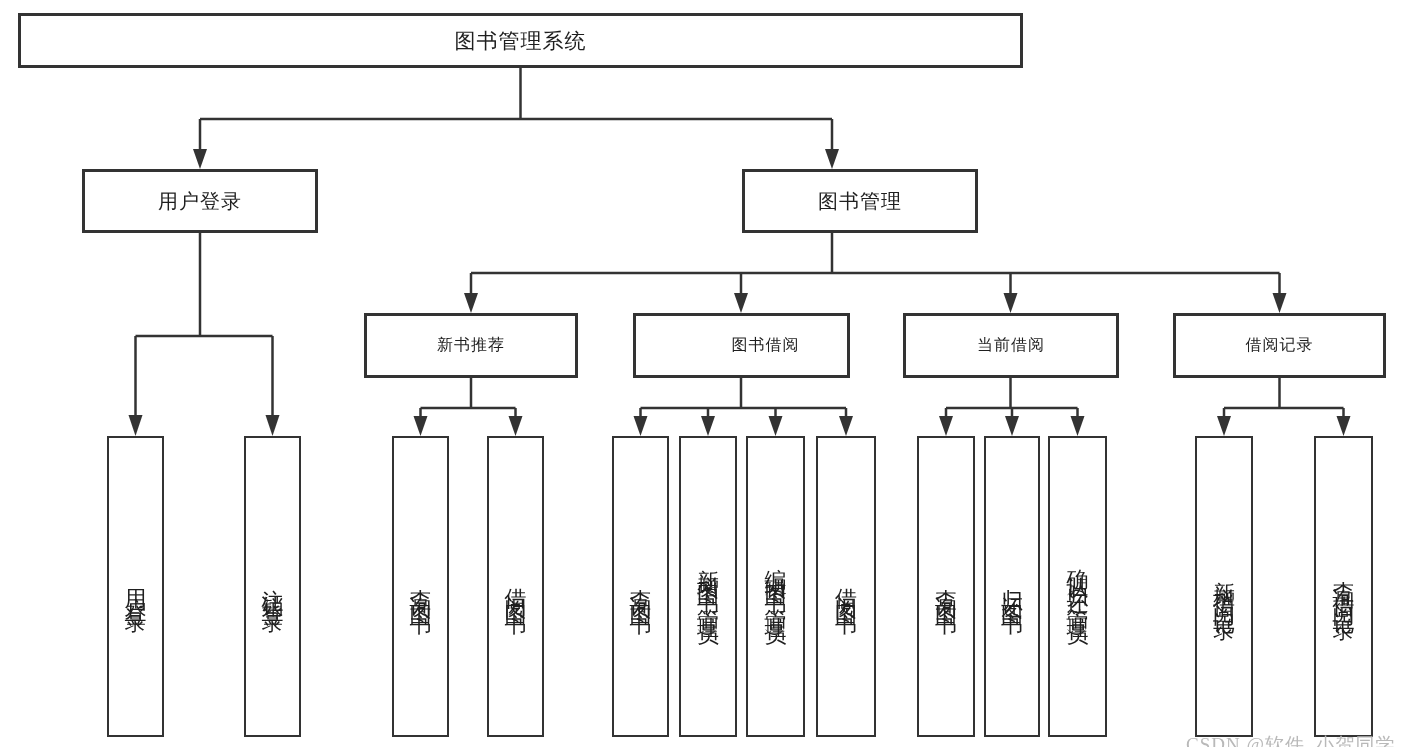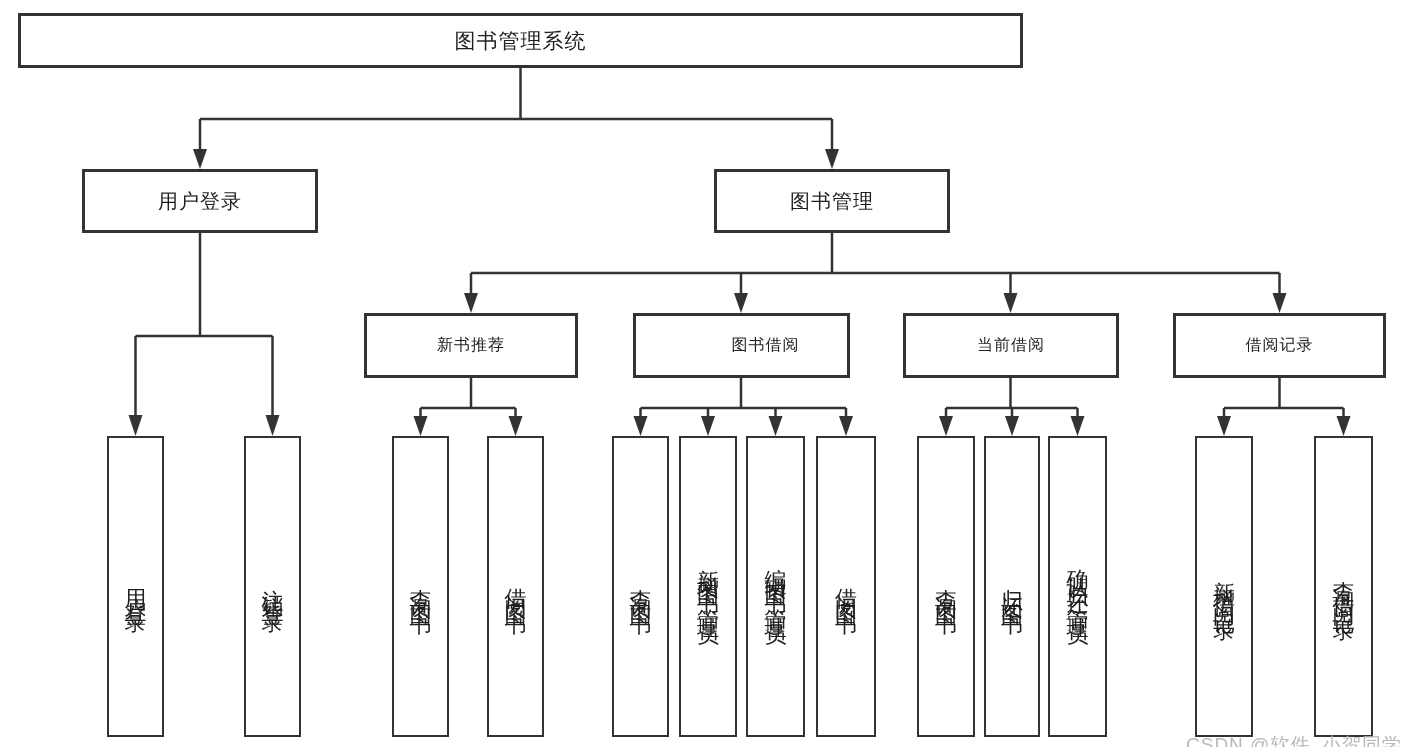--- a/index.html
+++ b/index.html
@@ -5,21 +5,21 @@
   html, body {
     margin: 0;
     padding: 0;
     background: #ffffff;
   }
   .canvas {
     position: relative;
     width: 1405px;
     height: 747px;
     background: #ffffff;
-    font-family: Liberation Sans, sans-serif;
+    font-family: Liberation Serif, serif;
     overflow: hidden;
   }
   .connectors {
     position: absolute;
     left: 0;
     top: 0;
     width: 1405px;
     height: 747px;
     pointer-events: none;
   }
@@ -142,21 +142,21 @@
       <path d="M1070.5 416 L1084.5 416 L1077.5 436 Z"></path>
 
       <path d="M1217 416 L1231 416 L1224 436 Z"></path>
       <path d="M1336.5 416 L1350.5 416 L1343.5 436 Z"></path>
     </g>
   </svg>
 
   <div class="node root">图书管理系统</div>
 
   <div class="node lvl2" style="left:82px;">用户登录</div>
-  <div class="node lvl2" style="left:714px;">图书管理</div>
+  <div class="node lvl2" style="left:742px;">图书管理</div>
 
   <div class="node lvl3" style="left:364px;width:214px;">新书推荐</div>
   <div class="node lvl3" style="left:633px;width:217px;padding-left:48px;">图书借阅</div>
   <div class="node lvl3" style="left:903px;width:216px;">当前借阅</div>
   <div class="node lvl3" style="left:1173px;width:213px;">借阅记录</div>
 
   <div class="node leaf" style="left:107px;width:57px;">用户登录</div>
   <div class="node leaf" style="left:244px;width:57px;">注销登录</div>
 
   <div class="node leaf" style="left:392px;width:57px;">查询图书</div>

